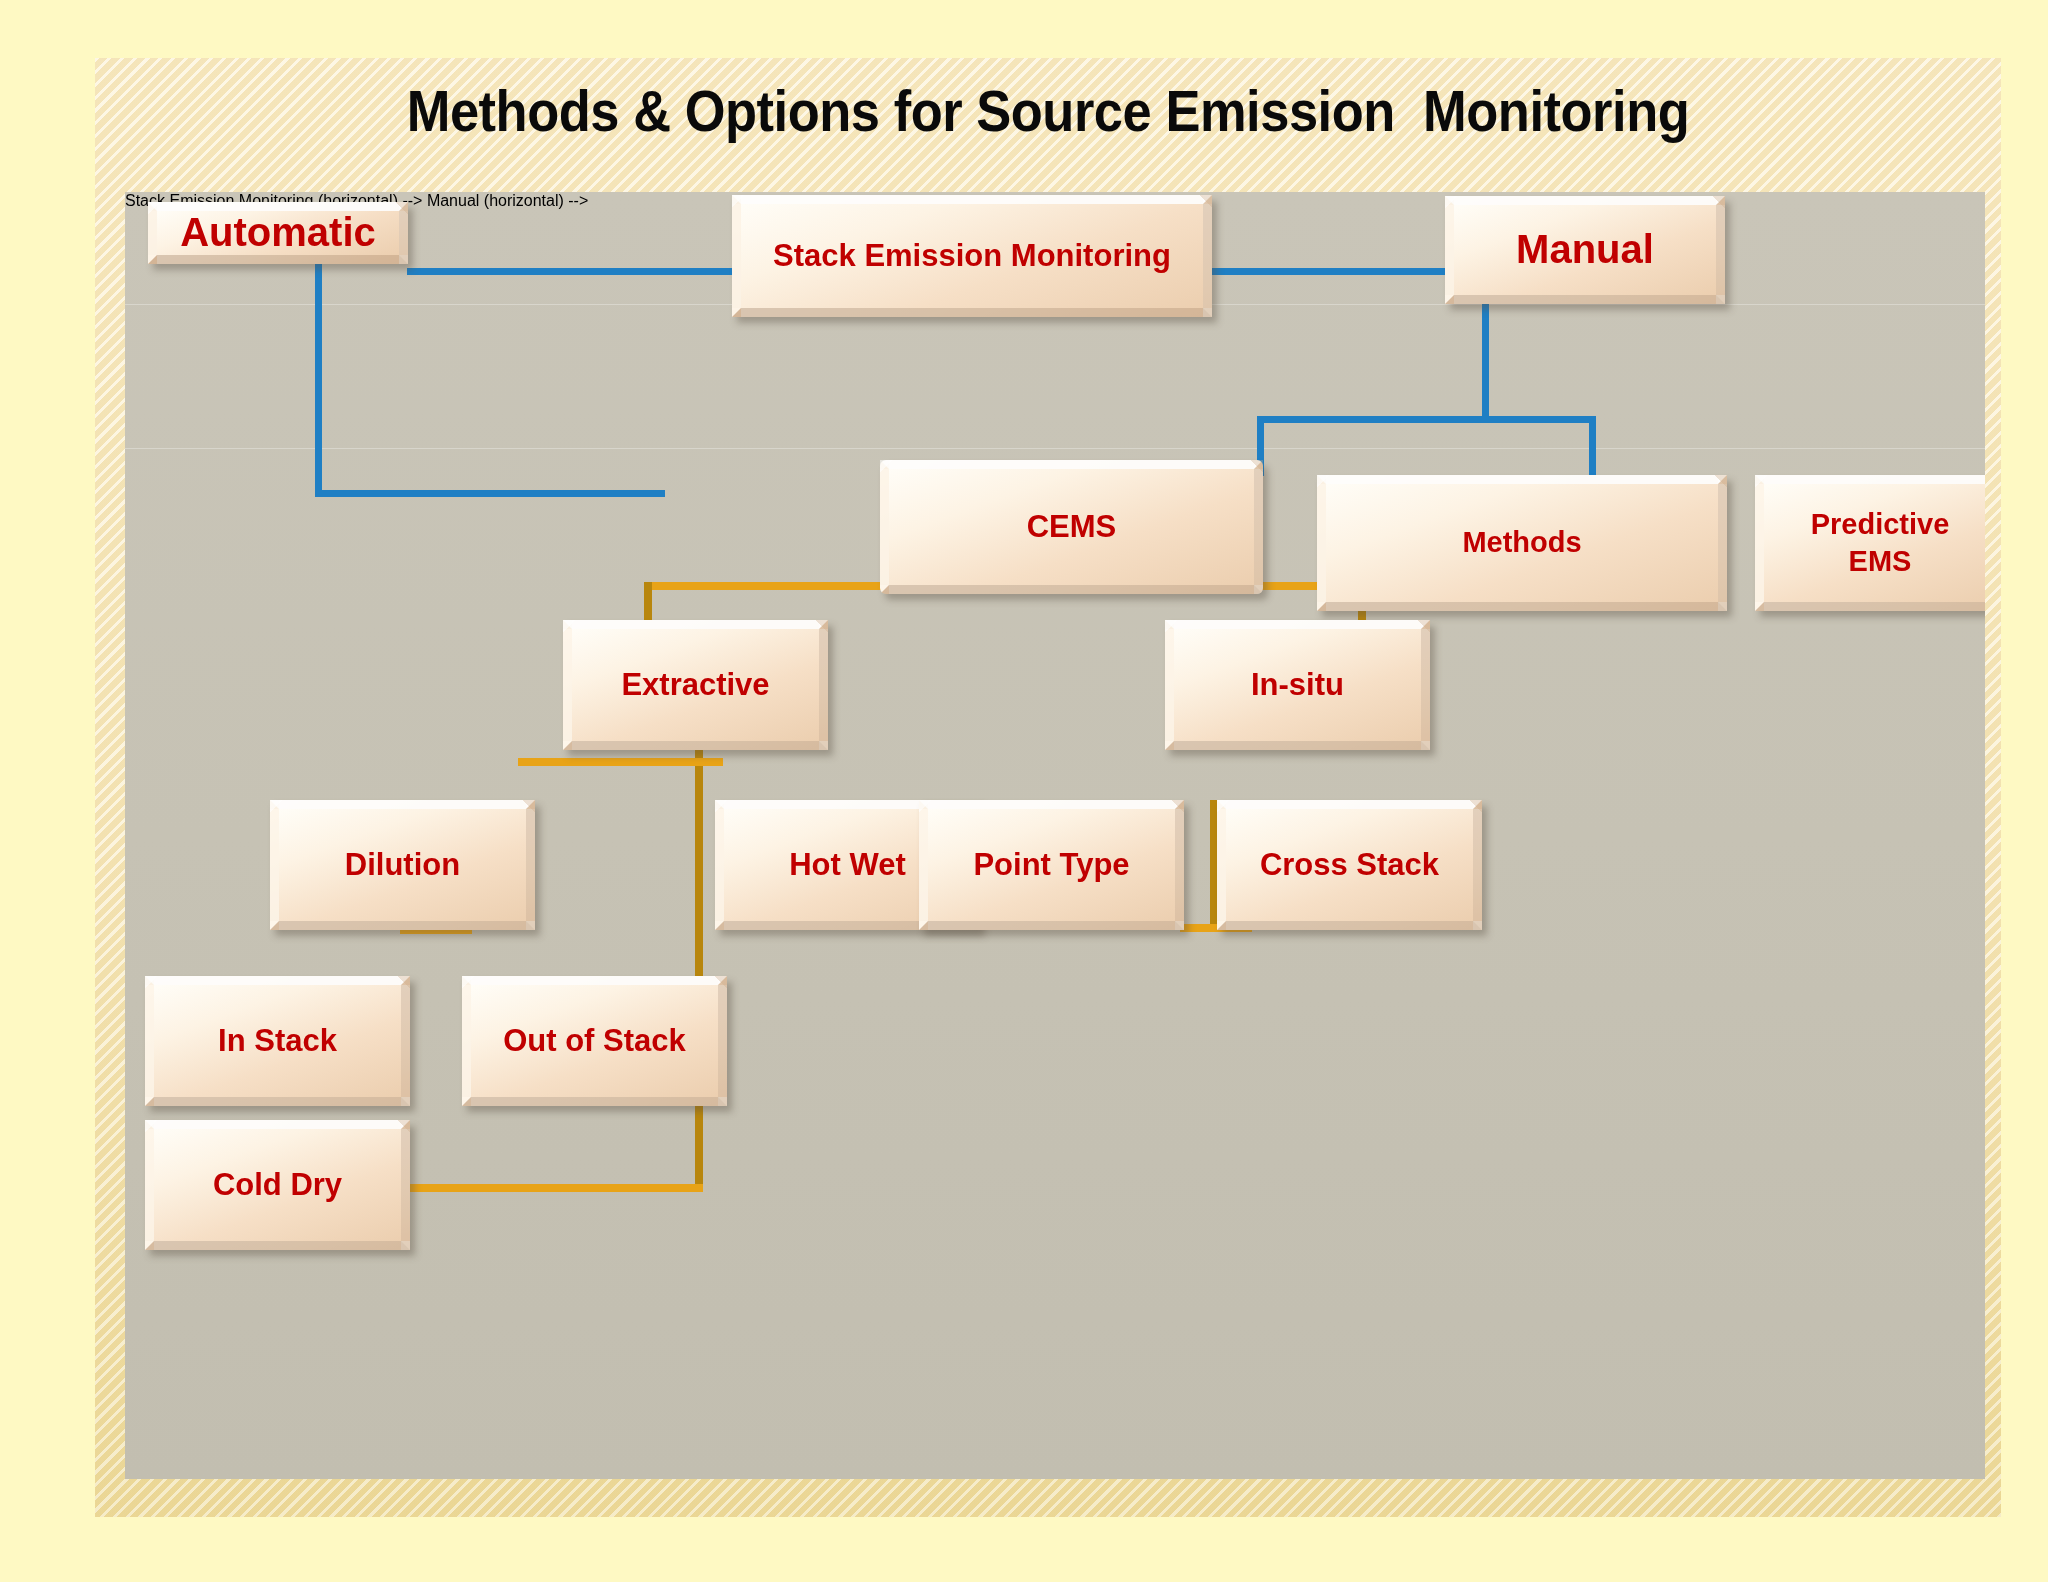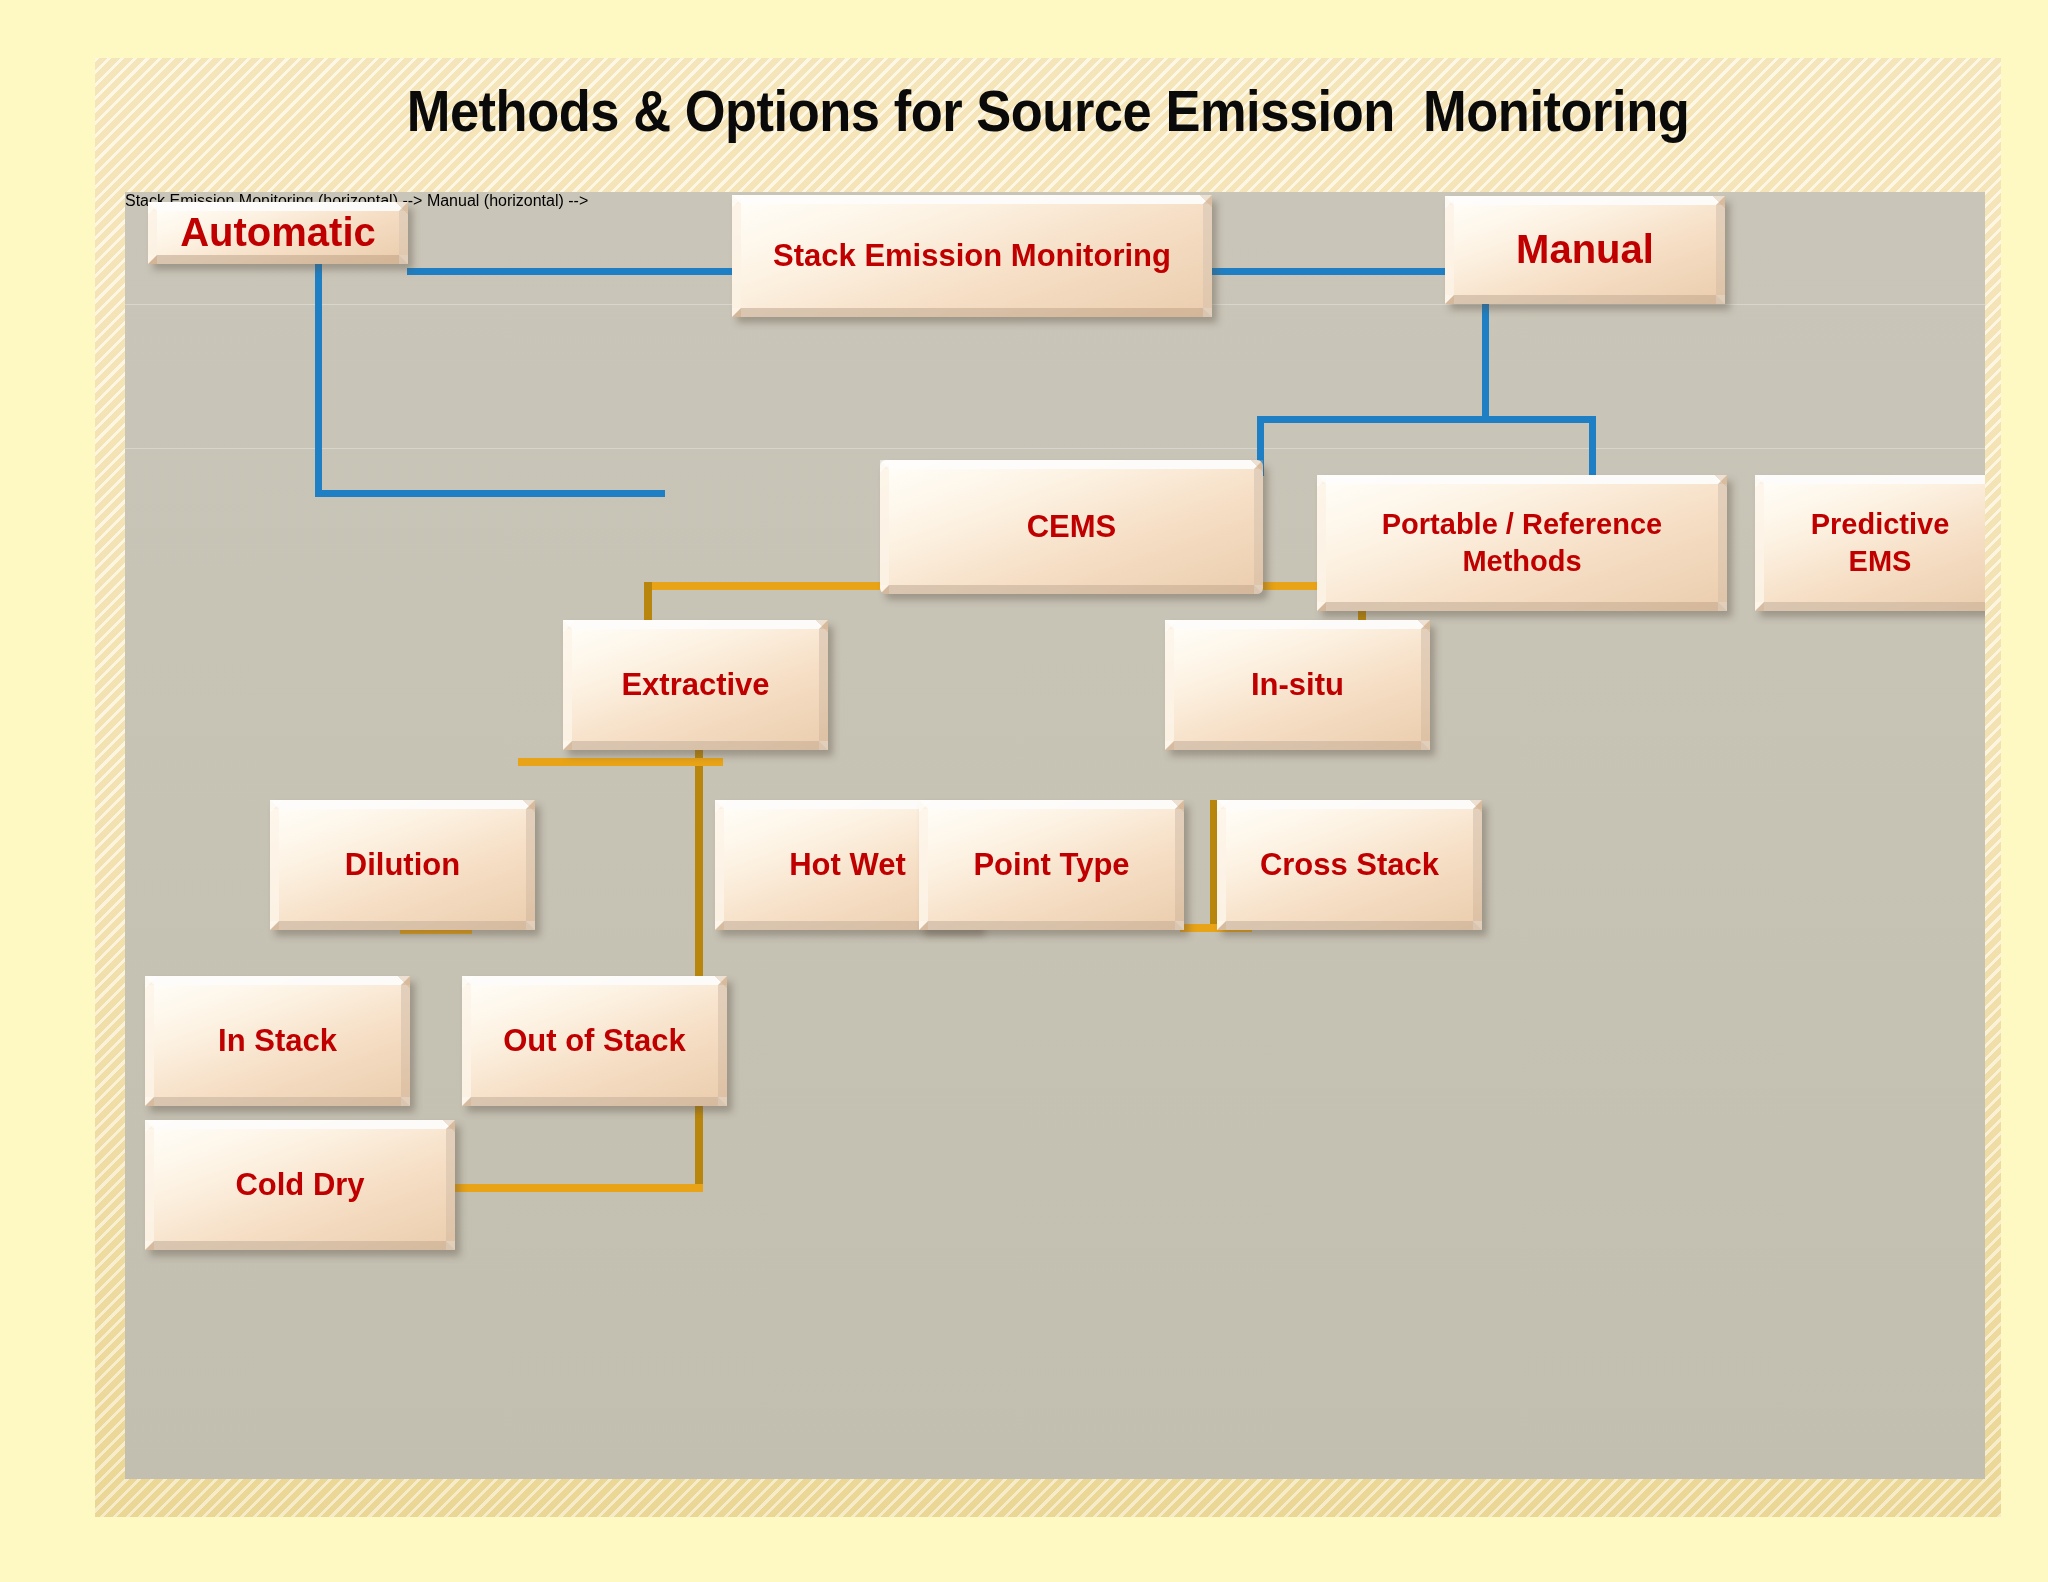--- a/index.html
+++ b/index.html
@@ -146,21 +146,20 @@
       <span>Manual</span>
     </div>
 
     <div class="node med" style="left:755px; top:268px; width:383px; height:134px;border-radius:6px;">
       <span>CEMS</span>
     </div>
 
     
 
     <div class="node sm" style="left:1192px; top:283px; width:410px; height:136px; flex-direction:column;">
-      <span>Portable / Reference</span>
       <span>Methods</span>
     </div>
 
     <div class="node sm" style="left:1630px; top:283px; width:250px; height:136px; flex-direction:column;">
       <span>Predictive</span>
       <span>EMS</span>
     </div>
 
     <div class="node med" style="left:438px; top:428px; width:265px; height:130px;">
       <span>Extractive</span>
@@ -187,18 +186,18 @@
     </div>
 
     <div class="node med" style="left:20px; top:784px; width:265px; height:130px;">
       <span>In Stack</span>
     </div>
 
     <div class="node med" style="left:337px; top:784px; width:265px; height:130px;">
       <span>Out of Stack</span>
     </div>
 
-    <div class="node med" style="left:20px; top:928px; width:310px; height:130px;">
+    <div class="node med" style="left:20px; top:928px; width:265px; height:130px;">
       <span>Cold Dry</span>
     </div>
 
   </div>
 </div>
 
 </body></html>

